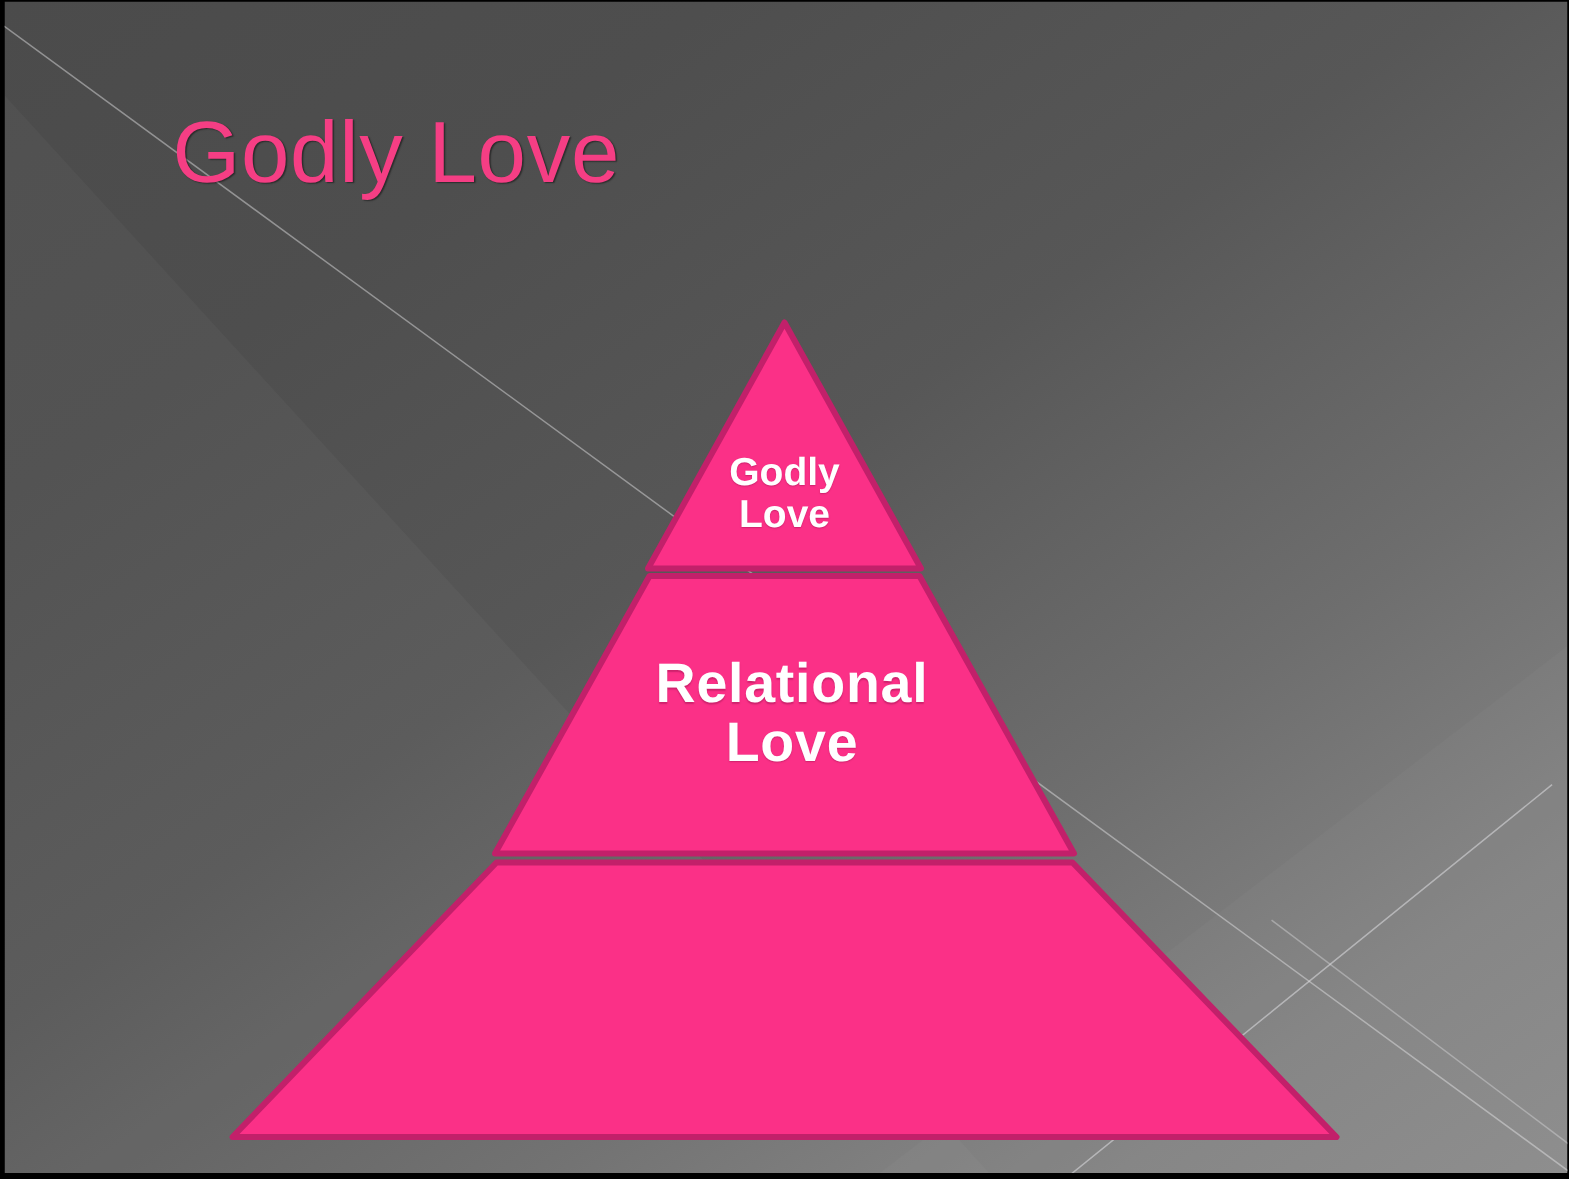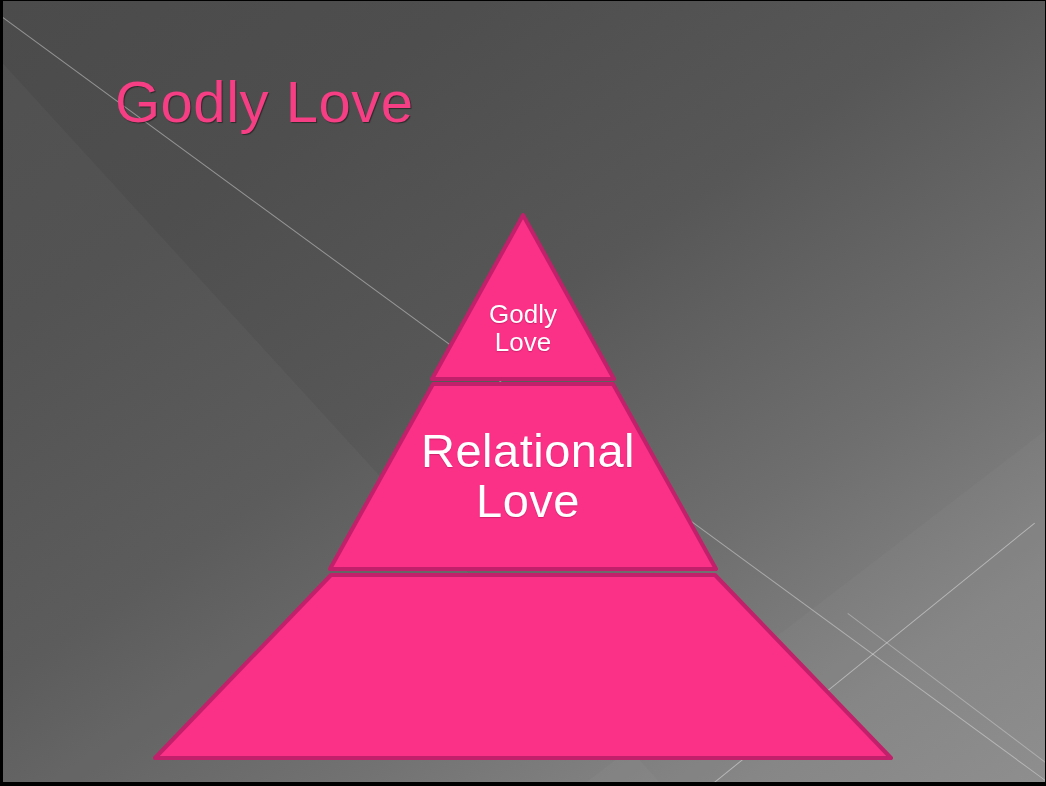--- a/index.html
+++ b/index.html
@@ -99,37 +99,37 @@
     top: 0;
     width: 1046px;
     height: 786px;
     pointer-events: none;
   }
 
   .tier-label {
     position: absolute;
     color: #FFFFFF;
     text-align: center;
-    font-weight: 400;
+    font-weight: 700;
     line-height: 1.06;
     white-space: pre-line;
     text-shadow: 0px 1px 1px rgba(120,10,60,0.35);
     pointer-events: none;
   }
   #label-top {
     left: 415px;
     top: 300px;
     width: 210px;
     font-size: 26px;
   }
   #label-mid {
     left: 300px;
-    top: 425px;
+    top: 435px;
     width: 450px;
-    font-size: 47px;
+    font-size: 37px;
     letter-spacing: 0.5px;
   }
   #label-bot {
     left: 185px;
     top: 640px;
     width: 680px;
     font-size: 60px;
     letter-spacing: 0.5px;
   }
 </style>

